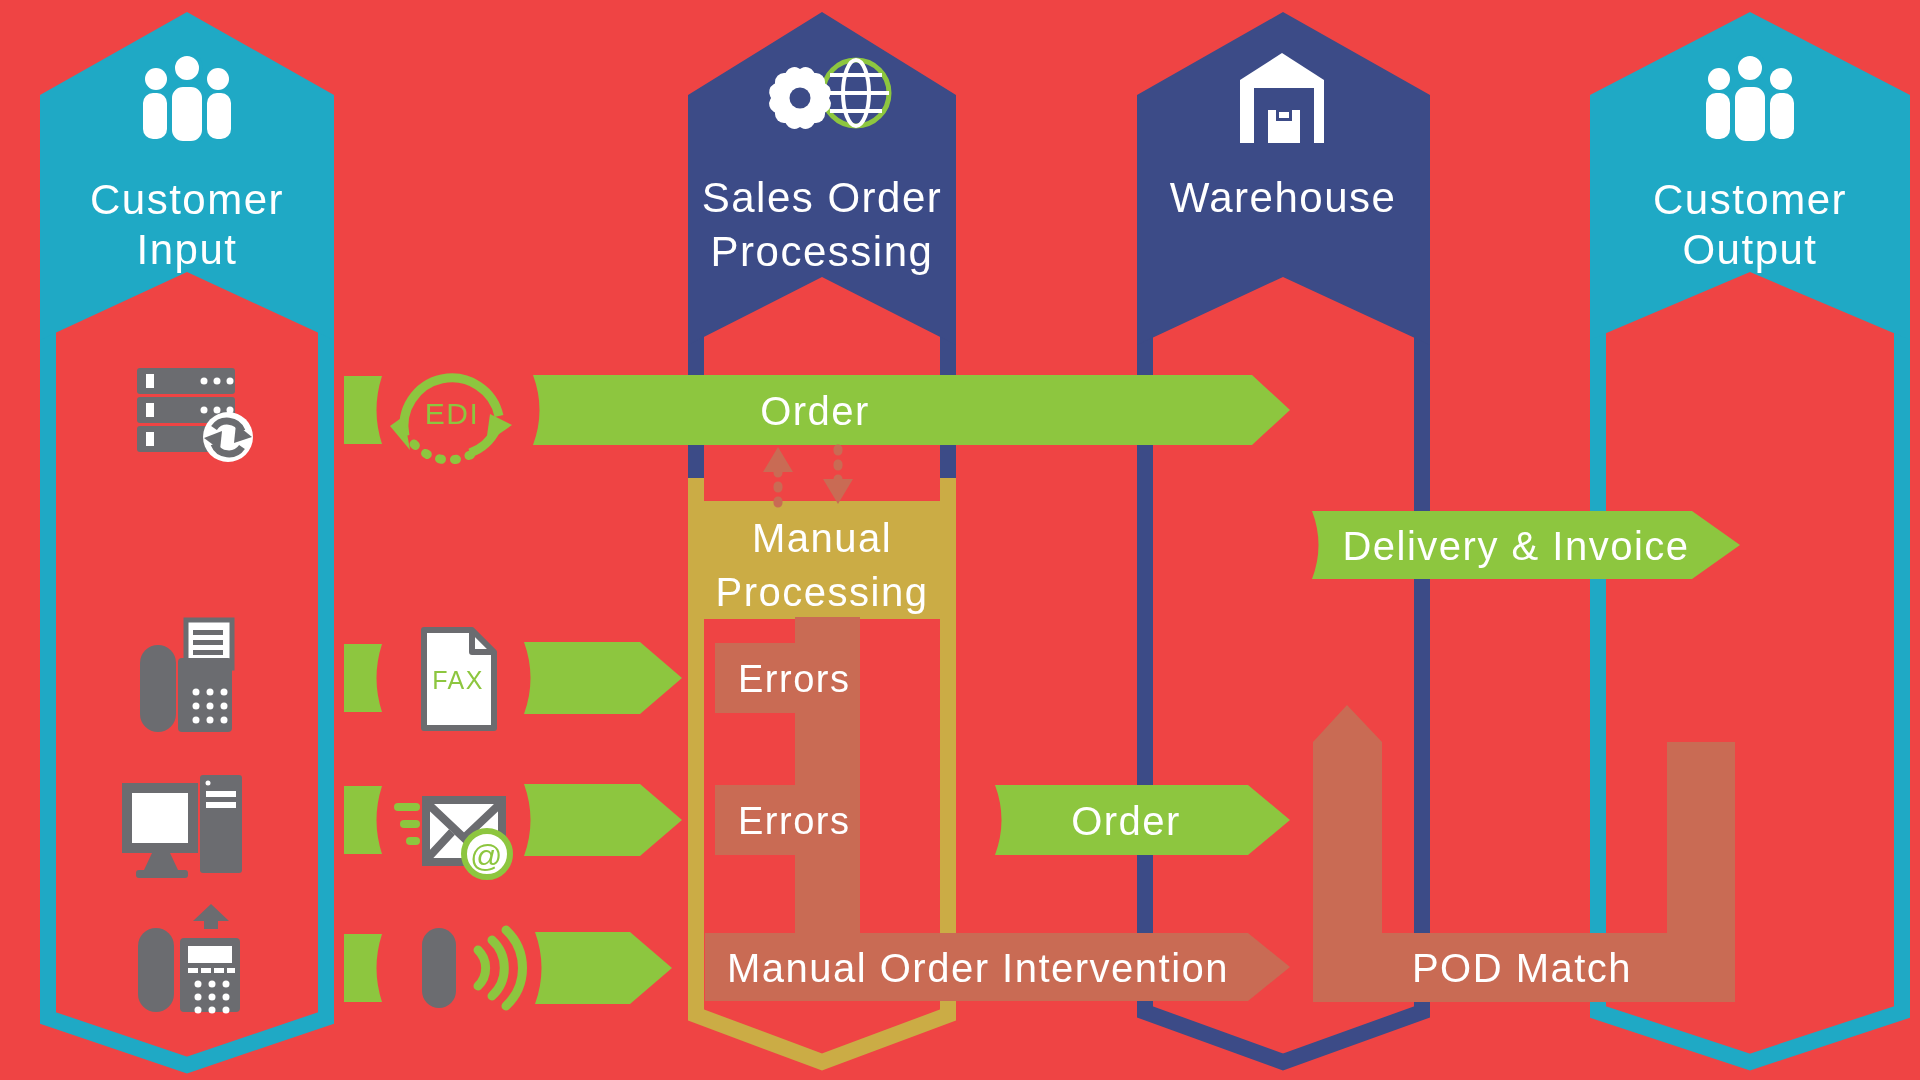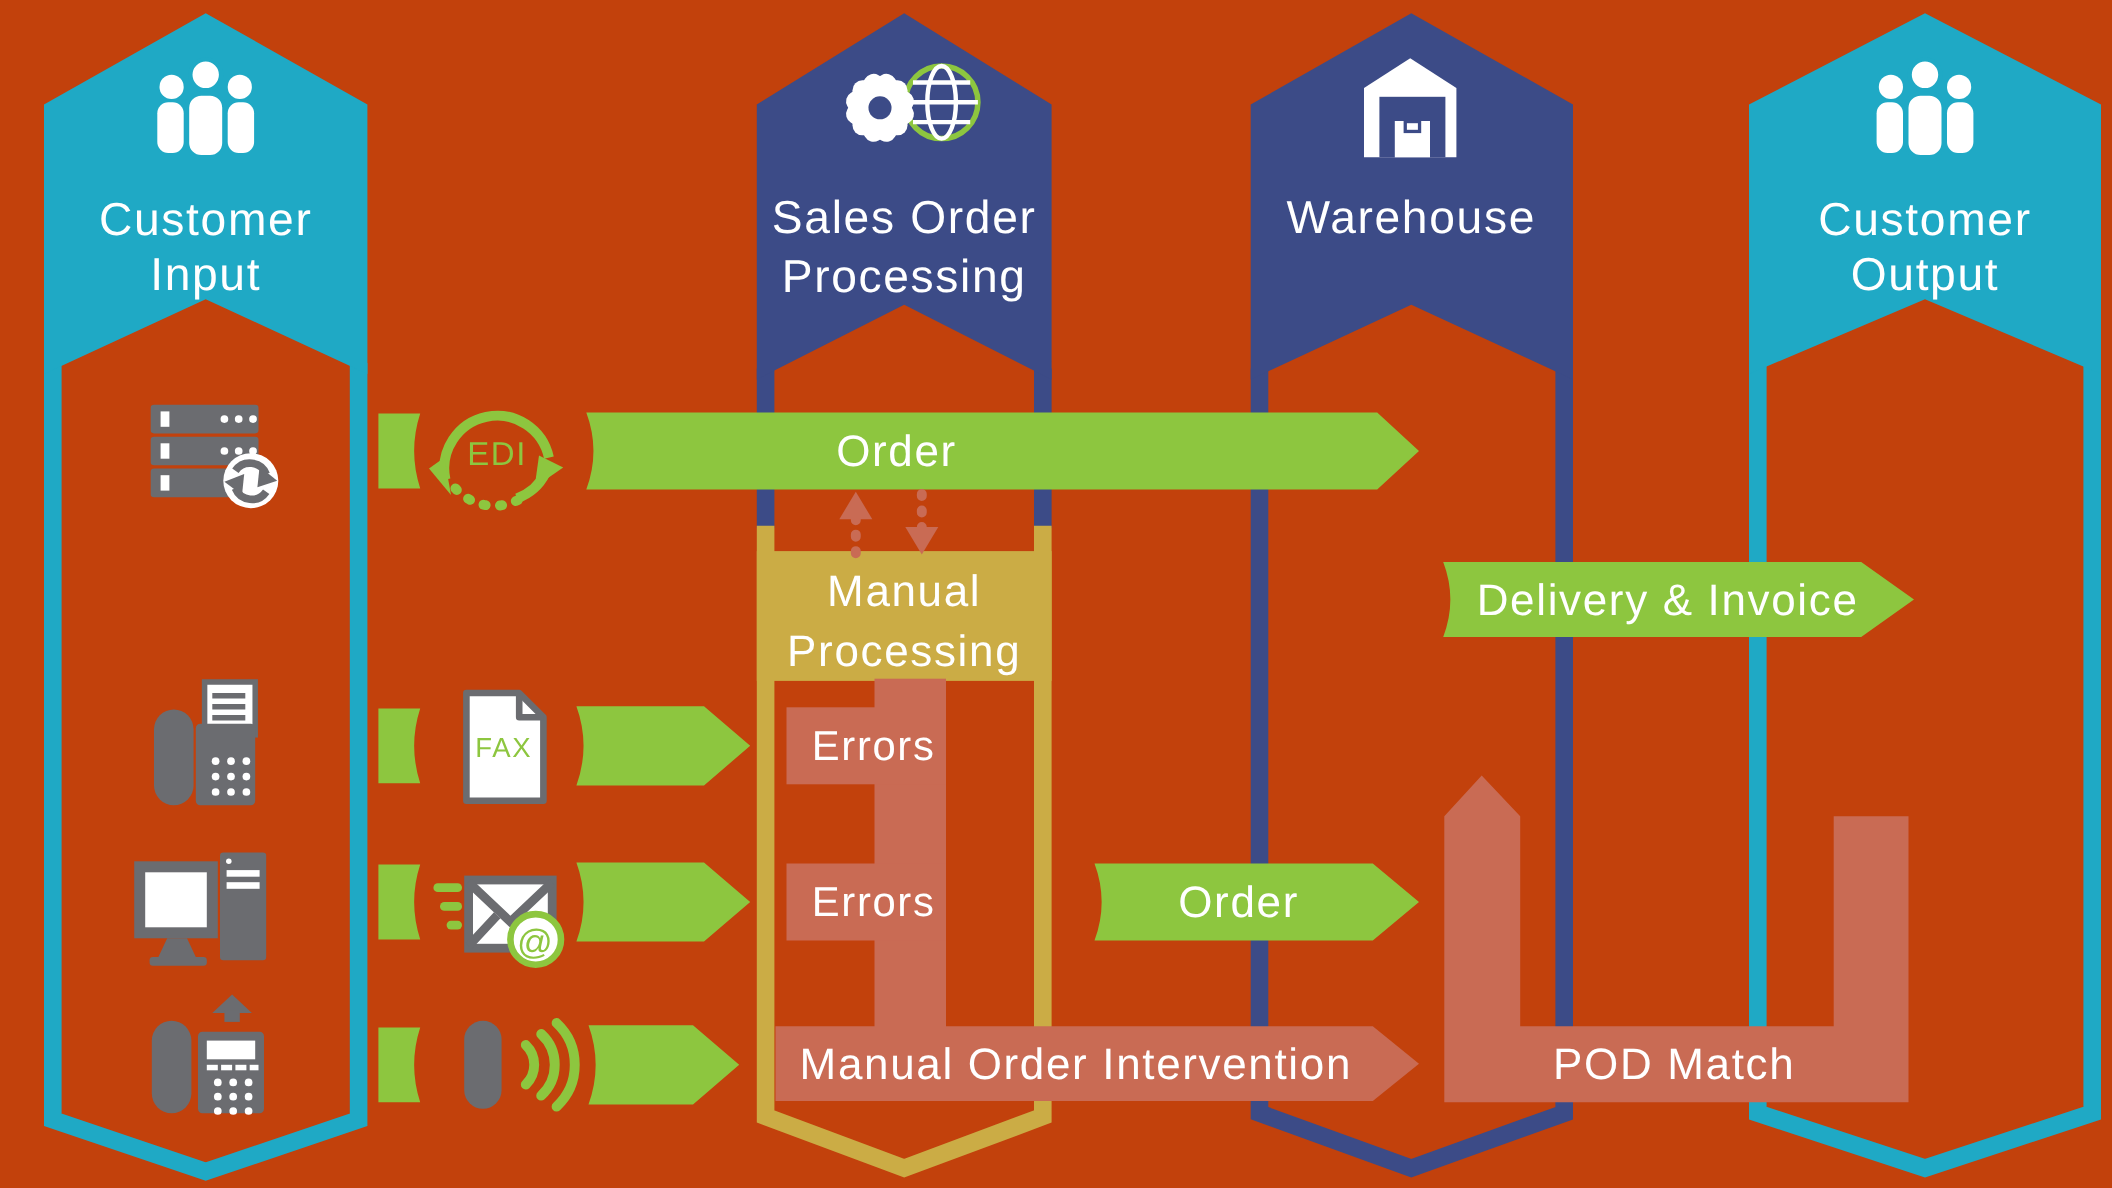--- a/index.html
+++ b/index.html
@@ -1,16 +1,16 @@
 <!DOCTYPE html>
 <html style="--c-teal: #1FA9C5; --c-navy: #3C4B87; --c-green: #8DC63F; --c-gold: #CBAC45; --c-terracotta: #C96B54; --c-gray: #6B6C70; --c-white: #FFFFFF;"><head>
 <meta charset="utf-8">
 <style>
   html,body{margin:0;padding:0;background:#fff;}
-  .stage{width:1920px;height:1080px;position:relative;background:#c2410c;overflow:hidden;}
+  .stage{width:1920px;height:1080px;position:relative;background:#ef4444;overflow:hidden;}
   svg{display:block;}
   text{font-family:"Liberation Sans","DejaVu Sans",sans-serif;letter-spacing:1.5px;}
   .hdr{font-size:42px;fill:#fff;}
   .band{font-size:40px;fill:#fff;}
   .band-sm{font-size:38px;fill:#fff;}
   .teal{fill:var(--c-teal);}
   .navy{fill:var(--c-navy);}
   .green{fill:var(--c-green);}
   .gold{fill:var(--c-gold);}
   .terra{fill:var(--c-terracotta);}

